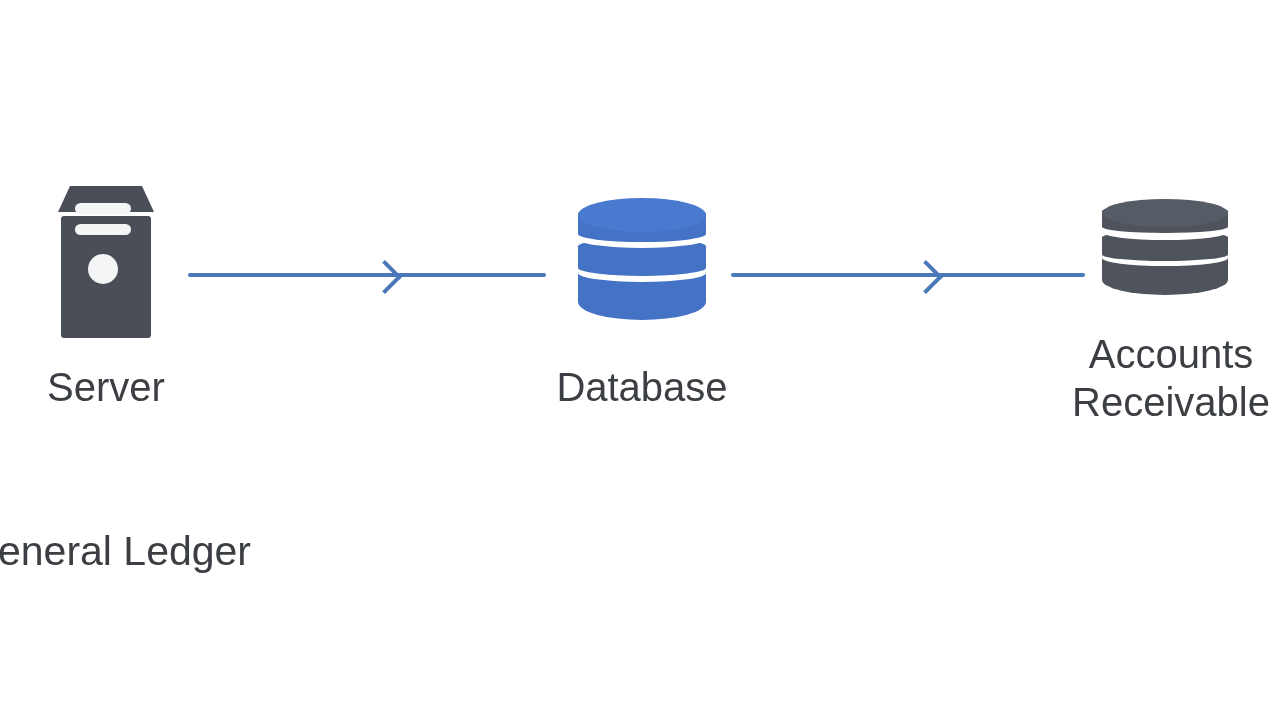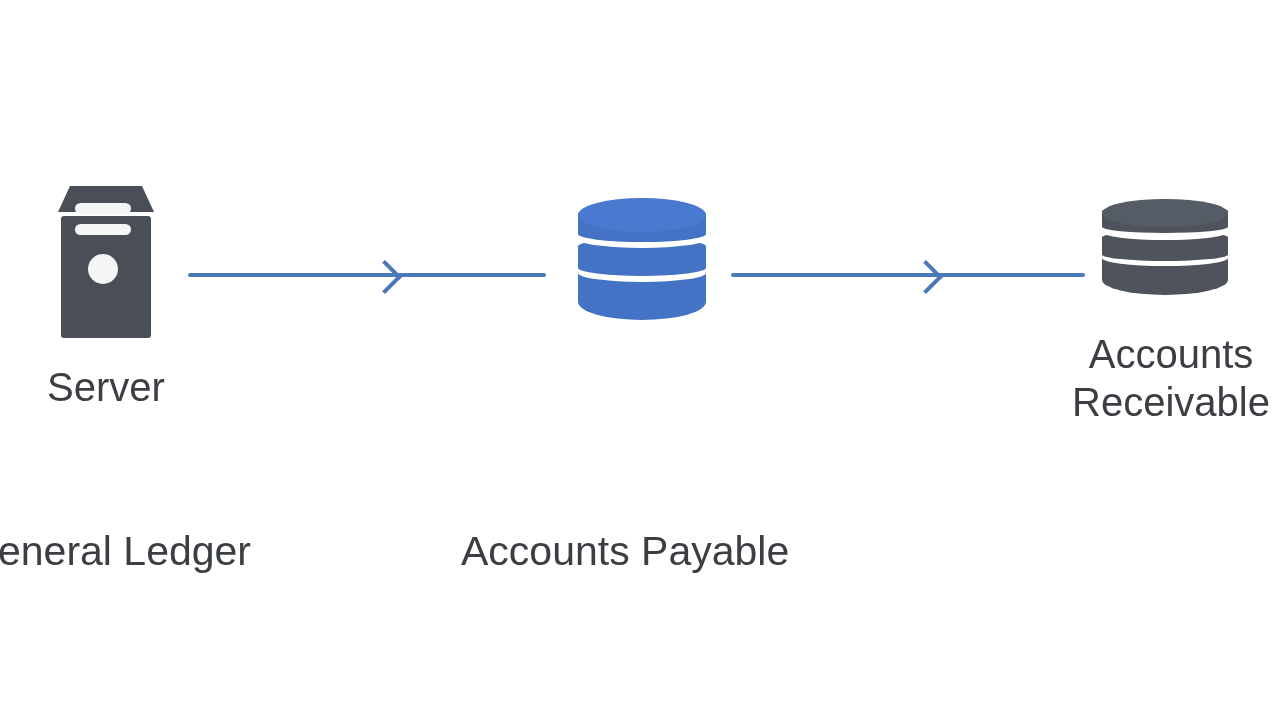--- a/index.html
+++ b/index.html
@@ -145,20 +145,21 @@
       <div class="band" style="top:74px; height:48px; background:#4472c4; border-radius:0 0 50% 50% / 0 0 38% 38%;"></div>
       <div class="band" style="top:66px; height:18px; background:#ffffff; border-radius:50%;"></div>
 
       <div class="band" style="top:40px; height:38px; background:#4472c4;"></div>
       <div class="band" style="top:32px; height:18px; background:#ffffff; border-radius:50%;"></div>
 
       <div class="band" style="top:8px; height:36px; background:#4472c4;"></div>
       <div class="band" style="top:0; height:34px; background:#4a7ad0; border-radius:50%;"></div>
     </div>
   </div>
+  <div class="node-label" style="left:522px; top:365px; width:240px;">Database</div>
 
   <div class="connector" style="left:731px; top:262px; width:354px; height:26px; color:#4a78b8;">
     <div class="arrow-line" style="left:0; top:11px; width:354px; background:#4a78b8;"></div>
     <div class="arrow-head" style="left:183px; top:3px;"></div>
   </div>
 
   <div class="node" style="left:1102px; top:199px; width:126px; height:102px;">
     <div class="db" style="width:126px; height:102px;">
       <div class="band" style="top:58px; height:38px; background:#4f545c; border-radius:0 0 50% 50% / 0 0 40% 40%;"></div>
       <div class="band" style="top:51px; height:16px; background:#ffffff; border-radius:50%;"></div>
@@ -168,16 +169,15 @@
       <div class="band" style="top:0; height:28px; background:#565c65; border-radius:50%;"></div>
     </div>
   </div>
   <div class="node-label two-line" style="left:1056px; top:330px; width:230px;">
     <div>Accounts</div>
     <div>Receivable</div>
   </div>
 
   <div class="caption" style="left:-2px; top:528px;">eneral Ledger</div>
 
-  <div class="caption" style="left:461px; top:528px;">Accounts Payable</div>
 
 
 </div>
 
 </body></html>

